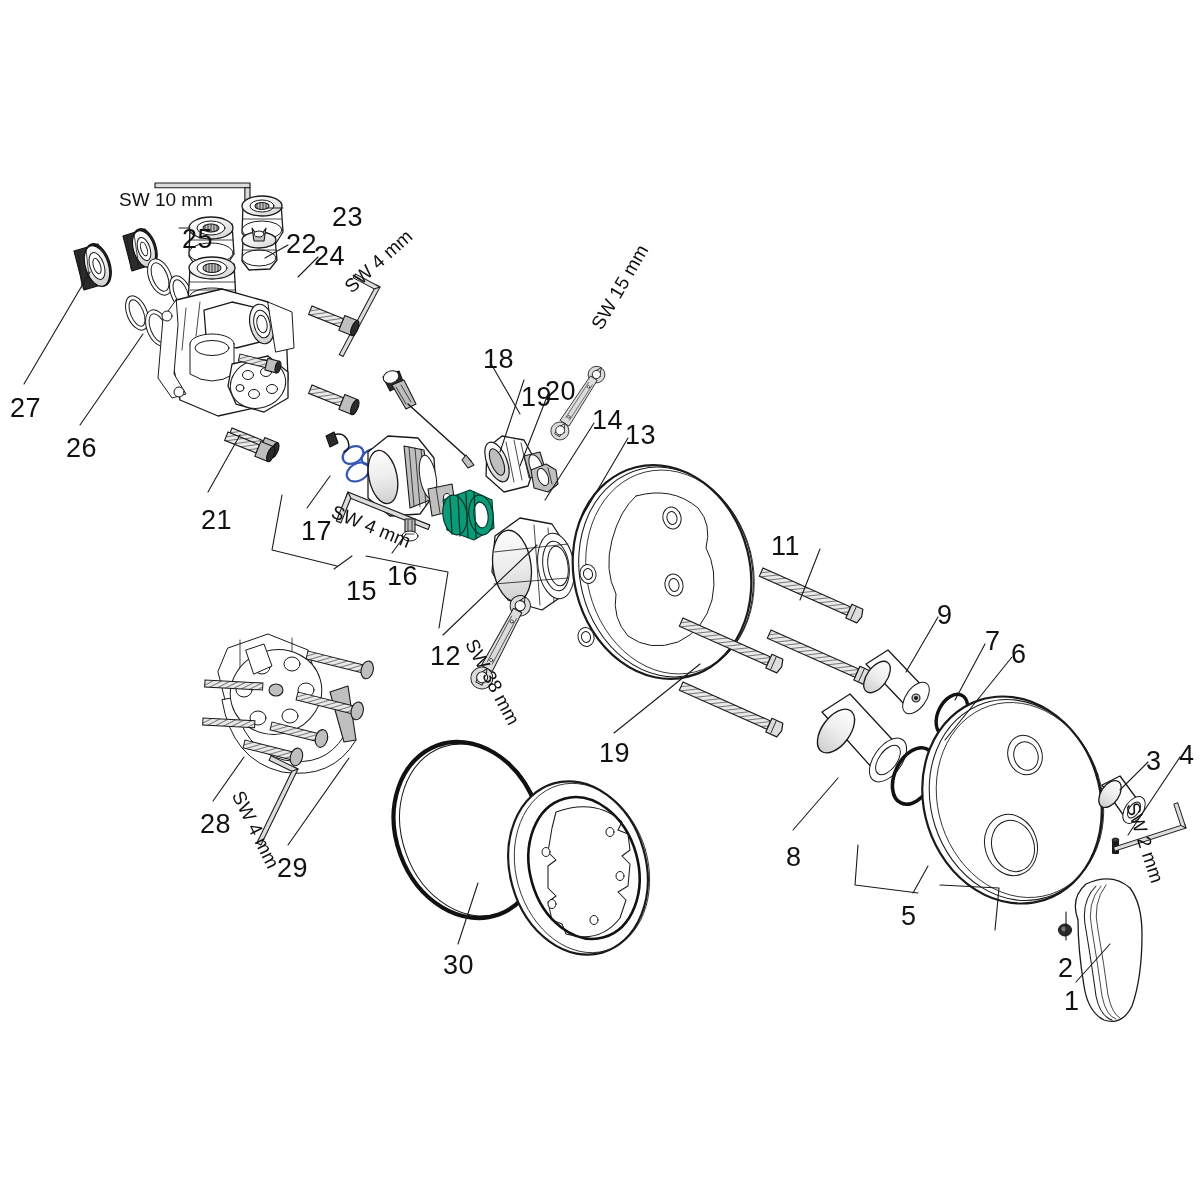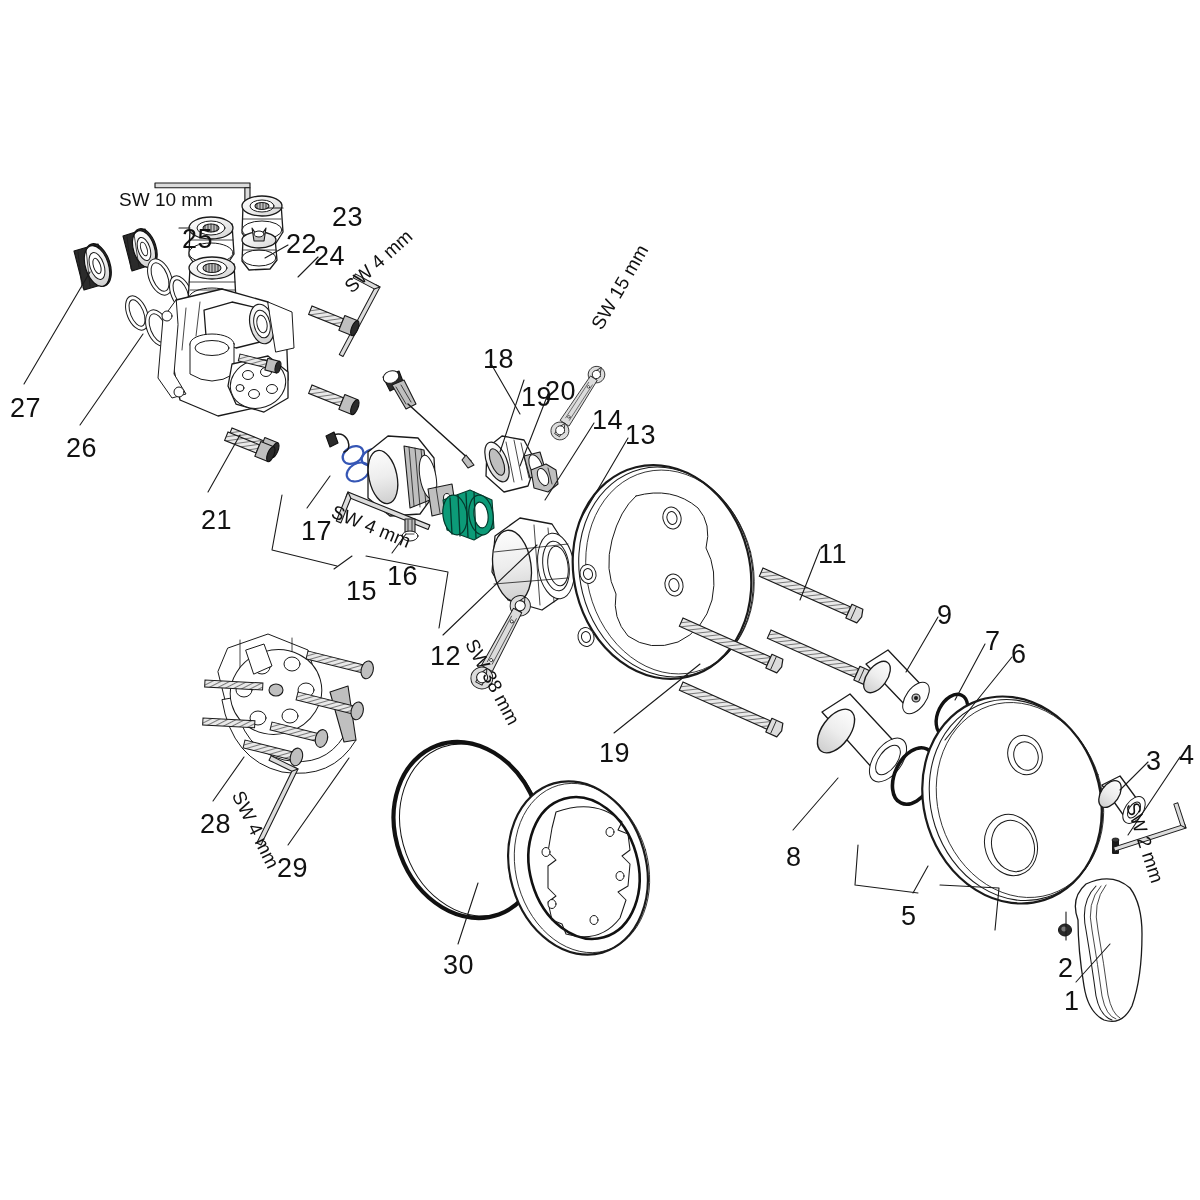--- a/index.html
+++ b/index.html
@@ -526,21 +526,21 @@
       <div class="numlabel" style="left: 1064px; top: 988px;">1</div>
       <div class="numlabel" style="left: 1058px; top: 955px;">2</div>
       <div class="numlabel" style="left: 1146px; top: 748px;">3</div>
       <div class="numlabel" style="left: 1179px; top: 742px;">4</div>
       <div class="numlabel" style="left: 901px; top: 903px;">5</div>
       <div class="numlabel" style="left: 1011px; top: 641px;">6</div>
       <div class="numlabel" style="left: 985px; top: 628px;">7</div>
       <div class="numlabel" style="left: 786px; top: 844px;">8</div>
       <div class="numlabel" style="left: 937px; top: 602px;">9</div>
       <div class="numlabel" style="left: 599px; top: 740px;">19</div>
-      <div class="numlabel" style="left: 818px; top: 533px; margin-top: 8px;">11</div>
+      <div class="numlabel" style="left: 771px; top: 533px;">11</div>
       <div class="numlabel" style="left: 430px; top: 643px;">12</div>
       <div class="numlabel" style="left: 625px; top: 422px;">13</div>
       <div class="numlabel" style="left: 592px; top: 407px;">14</div>
       <div class="numlabel" style="left: 322px; top: 578px; margin-left: 24px;">15</div>
       <div class="numlabel" style="left: 387px; top: 563px;">16</div>
       <div class="numlabel" style="left: 301px; top: 518px;">17</div>
       <div class="numlabel" style="left: 483px; top: 346px;">18</div>
       <div class="numlabel" style="left: 521px; top: 384px;">19</div>
       <div class="numlabel" style="left: 545px; top: 378px;">20</div>
       <div class="numlabel" style="left: 201px; top: 507px;">21</div>

